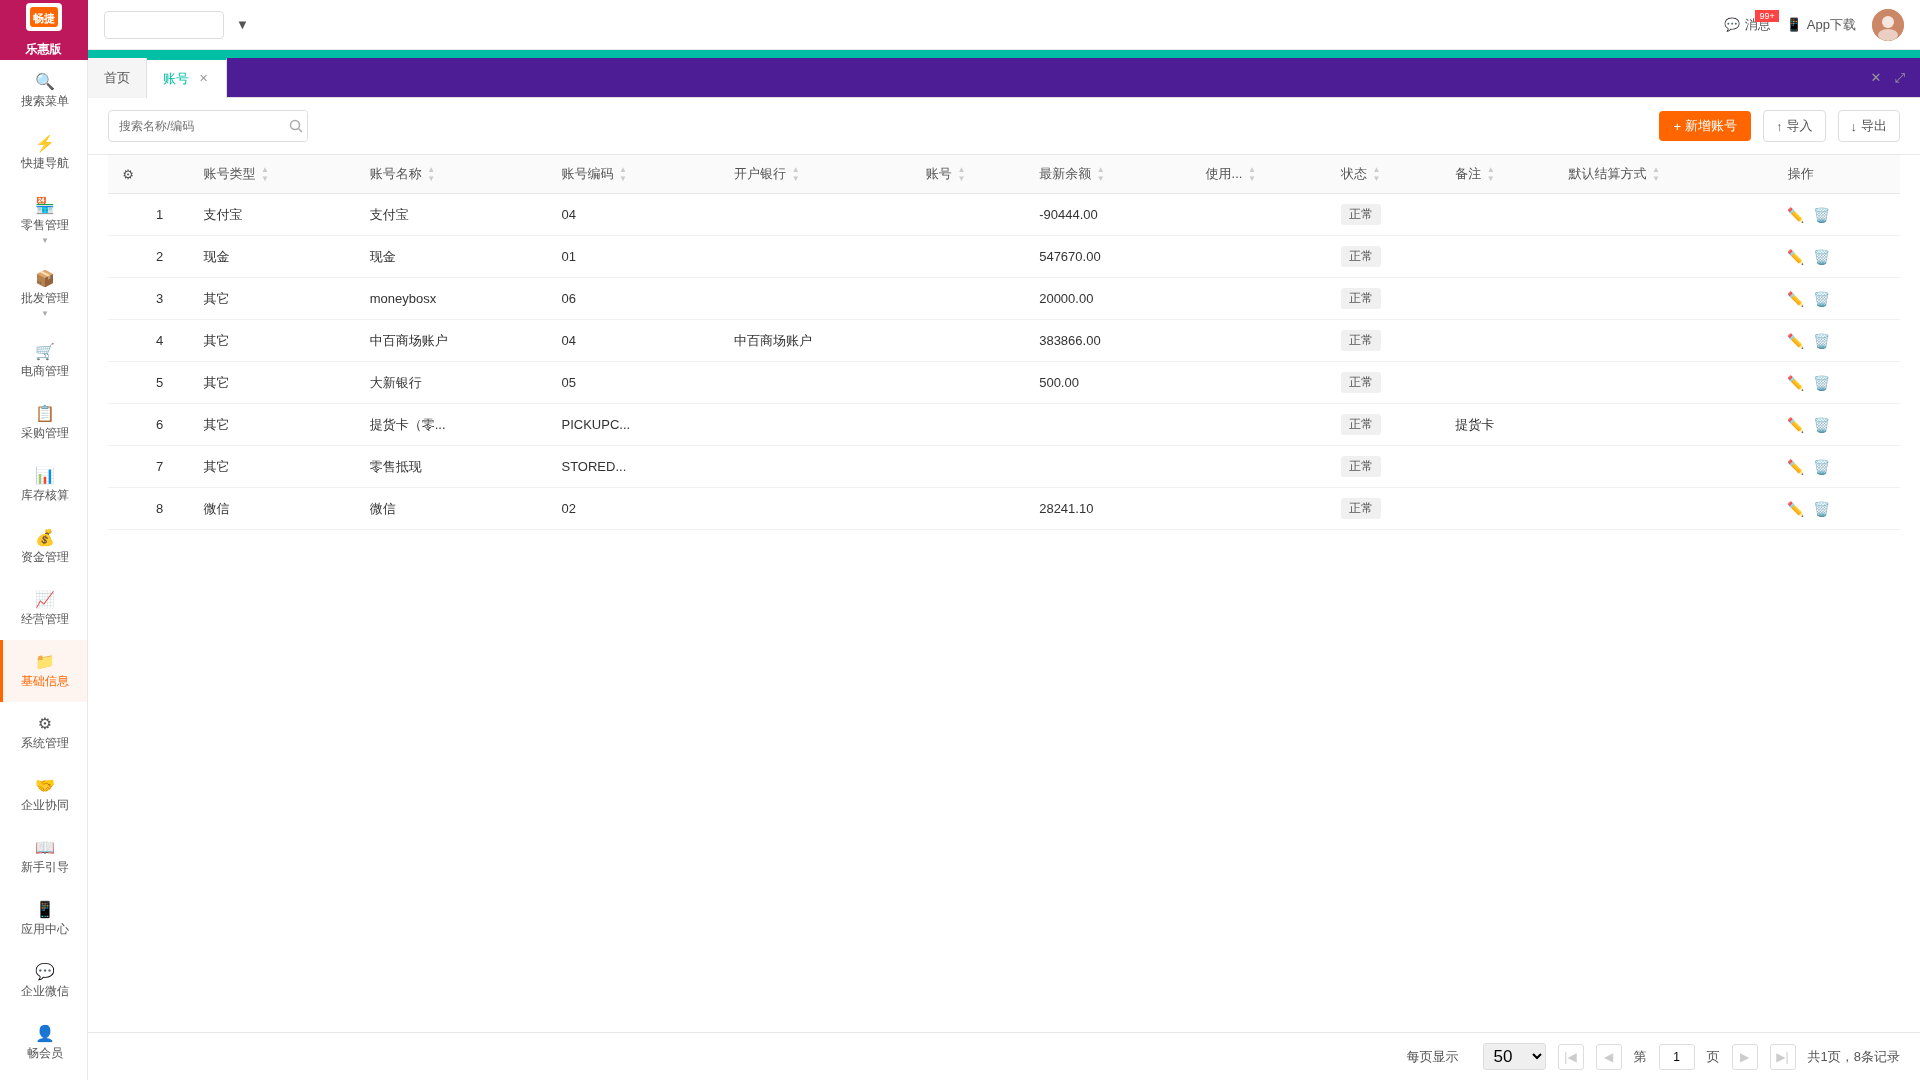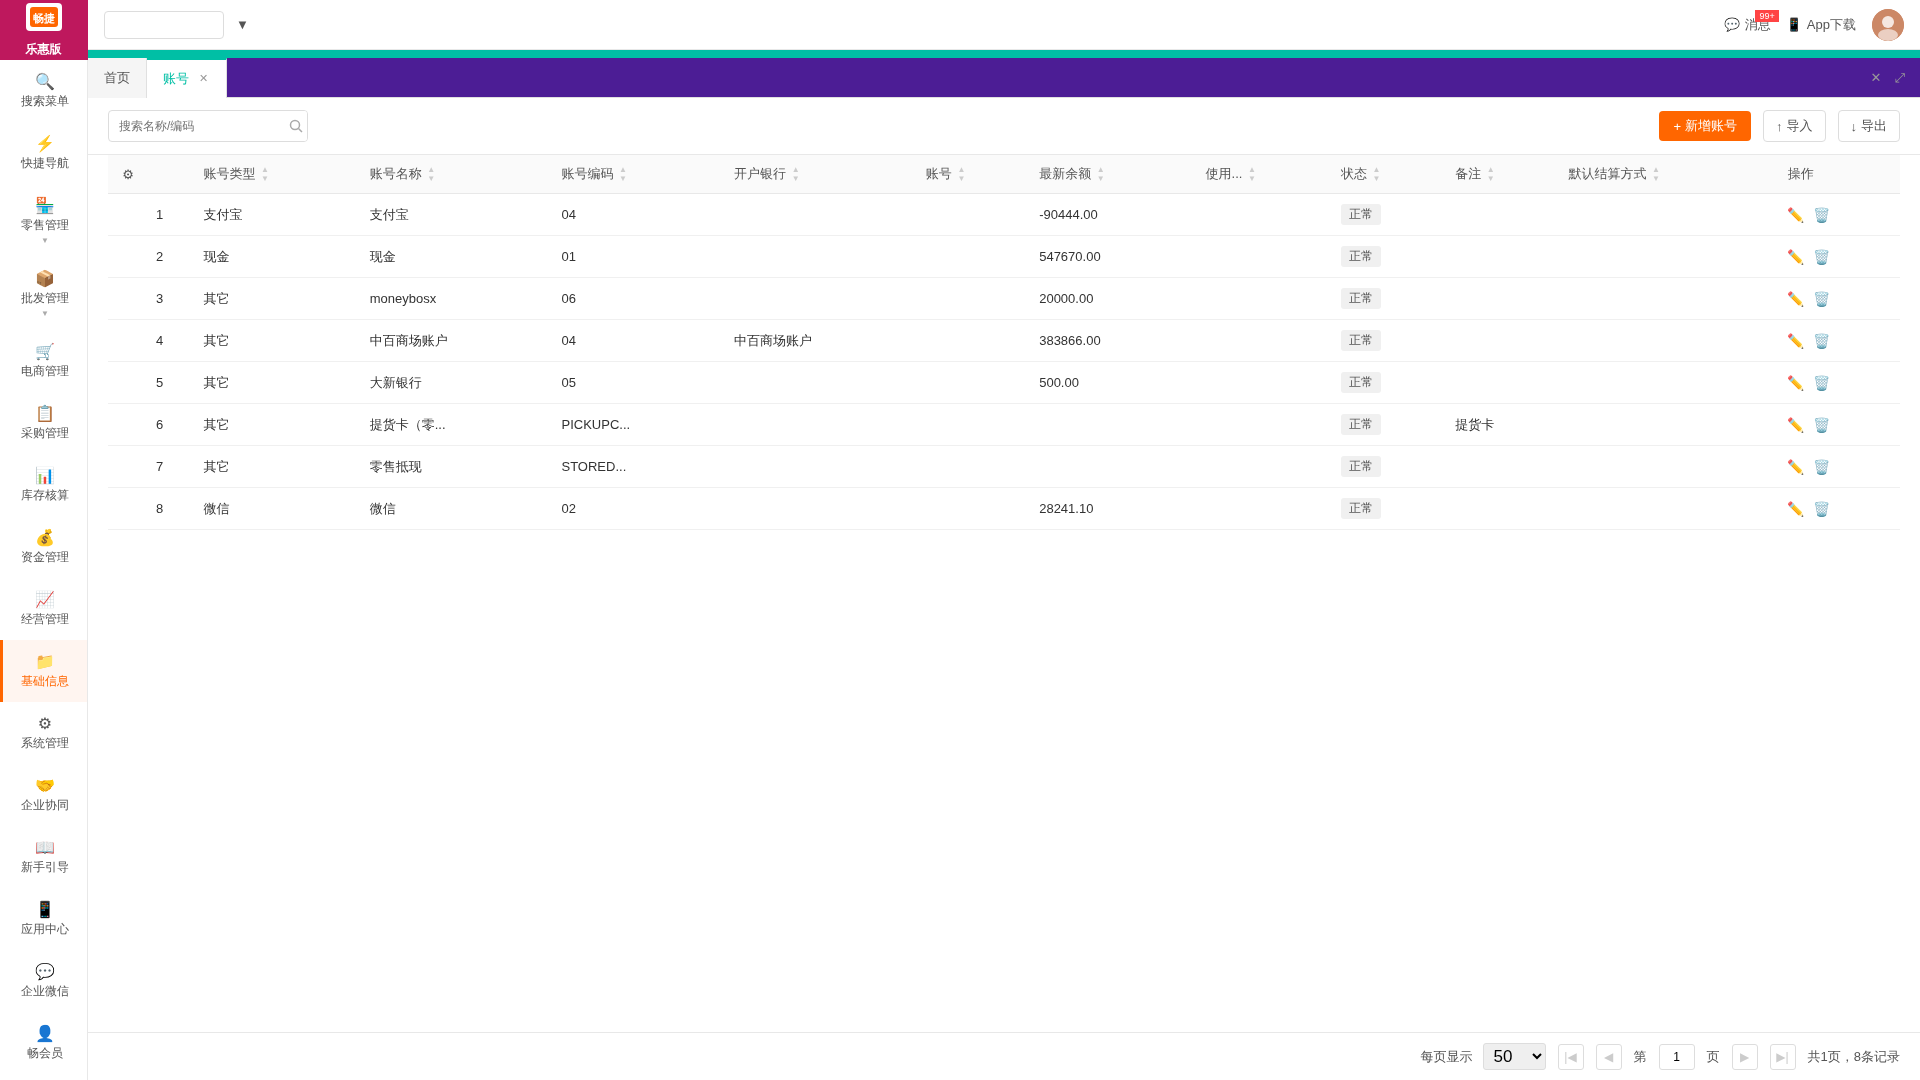--- a/index.html
+++ b/index.html
@@ -322,21 +322,21 @@
       justify-content: flex-end;
       padding: 0 20px;
       gap: 12px;
       flex-shrink: 0;
       font-size: 13px;
       color: #555;
     }
     .pagination-bar .page-size-select {
       display: flex;
       align-items: center;
-      gap: 10px;
+      gap: 24px;
     }
     .pagination-bar select {
       border: 1px solid #ddd;
       border-radius: 3px;
       padding: 2px 6px;
       font-size: 17px;
       cursor: pointer;
     }
     .pagination-btn {
       width: 26px;

